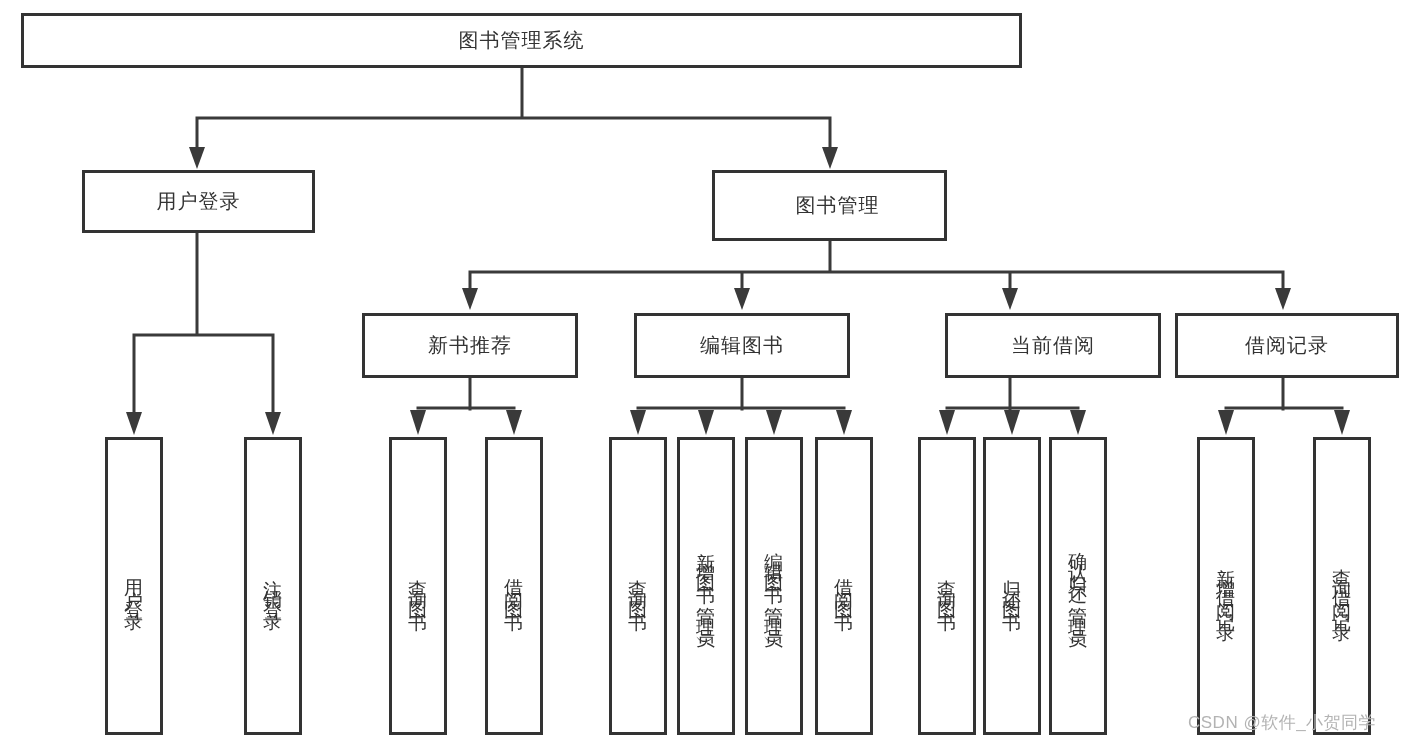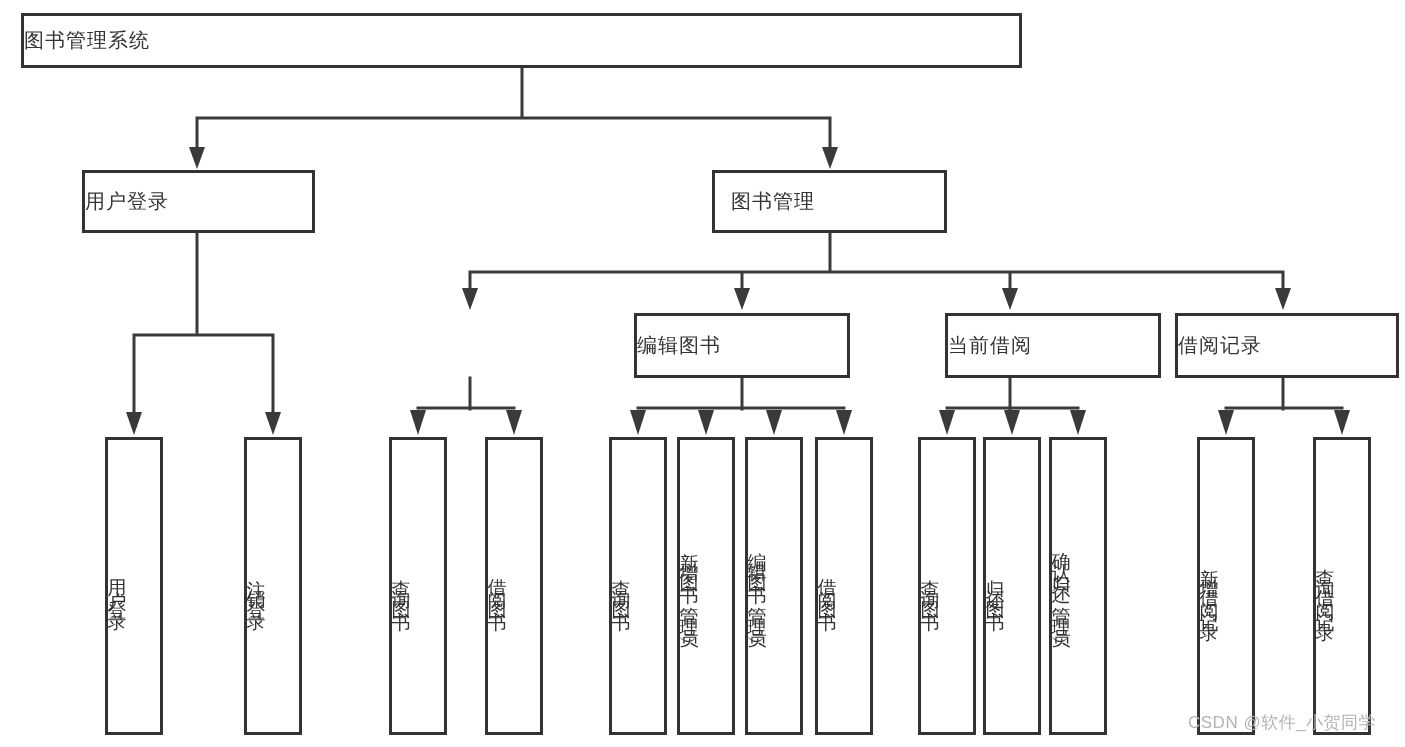--- a/index.html
+++ b/index.html
@@ -17,21 +17,21 @@
     width: 1405px; height: 747px;
   }
   .box {
     position: absolute;
     box-sizing: border-box;
     background: #ffffff;
     border: 3px solid #333333;
     color: #333333;
     display: flex;
     align-items: center;
-    justify-content: flex-start;
+    justify-content: center;
     font-size: 20px;
     letter-spacing: 1px;
     text-align: center;
   }
   .leaf {
     width: 58px;
     height: 298px;
     top: 437px;
   }
   .leaf .vtext {
@@ -104,24 +104,27 @@
     </g>
   </svg>
 
   <div class="box" style="left:21px; top:13px; width:1001px; height:55px;">
     <span>图书管理系统</span>
   </div>
 
   <div class="box" style="left:82px; top:170px; width:233px; height:63px;">
     <span>用户登录</span>
   </div>
-  <div class="box" style="left:712px; top:170px; width:235px; height:63px;padding-left:16px;">
+  <div class="box" style="left:712px; top:170px; width:235px; height:71px;padding-left:16px;">
     <span>图书管理</span>
   </div>
 
+  <div class="box" style="left:362px; top:313px; width:216px; height:65px;">
+    <span>新书推荐</span>
+  </div>
   <div class="box" style="left:634px; top:313px; width:216px; height:65px;">
     <span>编辑图书</span>
   </div>
   <div class="box" style="left:902px; top:313px; width:216px; height:65px;margin-left:43px;">
     <span>当前借阅</span>
   </div>
   <div class="box" style="left:1175px; top:313px; width:224px; height:65px;">
     <span>借阅记录</span>
   </div>
 

